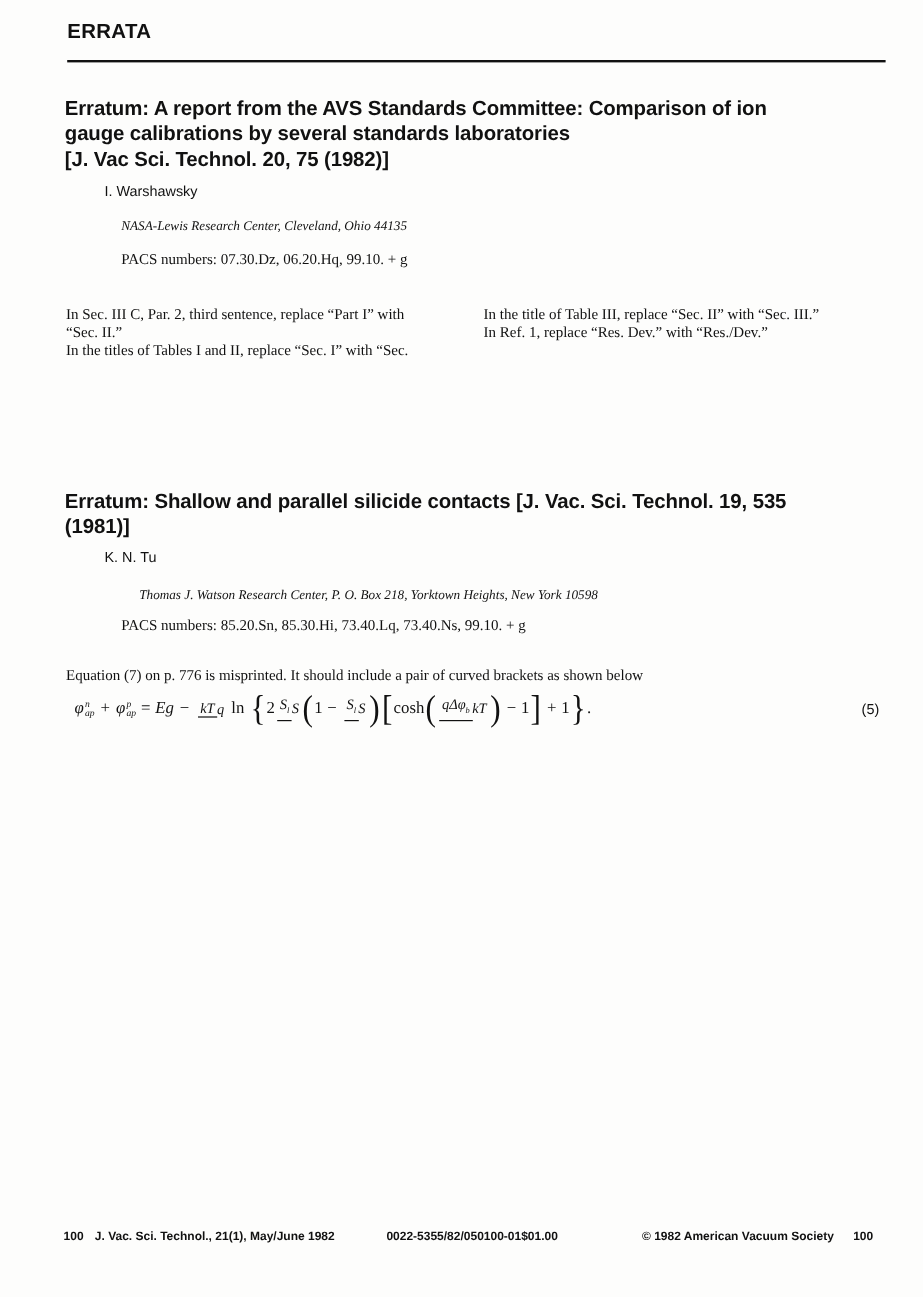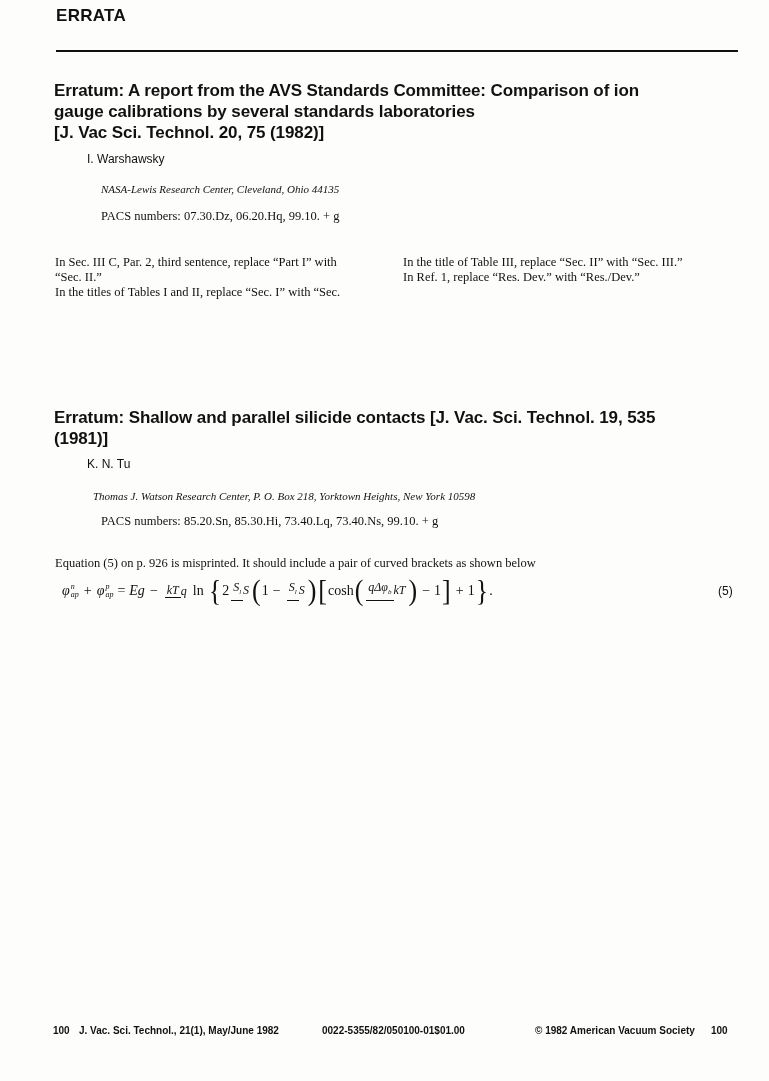--- a/index.html
+++ b/index.html
@@ -8,42 +8,42 @@
       background: #fdfdfc;
       position: relative;
       overflow: hidden;
       color: #111;
     }
     .sans { font-family: "Liberation Sans", "DejaVu Sans", sans-serif; }
     .serif { font-family: "Liberation Serif", "DejaVu Serif", serif; }
     .abs { position: absolute; }
 
     .section-header {
-      left: 56px; top: 6px;
+      left: 56px; top: 17px;
       font-size: 17px; font-weight: bold; letter-spacing: 0.3px;
     }
     .rule {
       left: 56px; top: 50px; width: 682px; height: 0;
       border-top: 2px solid #111;
     }
 
     .e-title {
       font-size: 17px; font-weight: bold; line-height: 21px;
       letter-spacing: -0.1px;
     }
     .e1-title { left: 54px; top: 80px; width: 700px; }
     .e2-title { left: 54px; top: 407px; width: 700px; }
 
     .author { font-size: 12px; }
     .e1-author { left: 87px; top: 152px; }
     .e2-author { left: 87px; top: 457px; }
 
     .affil { font-size: 11px; font-style: italic; }
     .e1-affil { left: 101px; top: 183px; }
-    .e2-affil { left: 93px; top: 490px; }
+    .e2-affil { left: 116px; top: 490px; }
 
     .pacs { font-size: 12.5px; }
     .e1-pacs { left: 101px; top: 209px; }
     .e2-pacs { left: 101px; top: 514px; }
 
     .col { font-size: 12.5px; line-height: 15px; }
     .e1-col1 { left: 55px; top: 255px; width: 330px; }
     .e1-col2 { left: 403px; top: 255px; width: 350px; }
     .col p { margin: 0; }
 
@@ -92,21 +92,21 @@
   <p>In Ref. 1, replace “Res. Dev.” with “Res./Dev.”</p>
 </div>
 
 <div class="abs sans e-title e2-title">
   <div>Erratum: Shallow and parallel silicide contacts [J. Vac. Sci. Technol. 19, 535</div>
   <div>(1981)]</div>
 </div>
 <div class="abs sans author e2-author">K. N. Tu</div>
 <div class="abs serif affil e2-affil">Thomas J. Watson Research Center, P. O. Box 218, Yorktown Heights, New York 10598</div>
 <div class="abs serif pacs e2-pacs">PACS numbers: 85.20.Sn, 85.30.Hi, 73.40.Lq, 73.40.Ns, 99.10. + g</div>
-<div class="abs serif e2-body">Equation (5) on p. 926 is misprinted. It should include a pair of curved brackets as shown below</div>
+<div class="abs serif e2-body">Equation (7) on p. 776 is misprinted. It should include a pair of curved brackets as shown below</div>
 
 <div class="abs serif eq">
   <span class="it">φ</span>
   <span class="supsub">
     <span>n</span>
     <span>ap</span>
   </span>
   <span style="margin:0 5px">+</span>
   <span class="it">φ</span>
   <span class="supsub">

